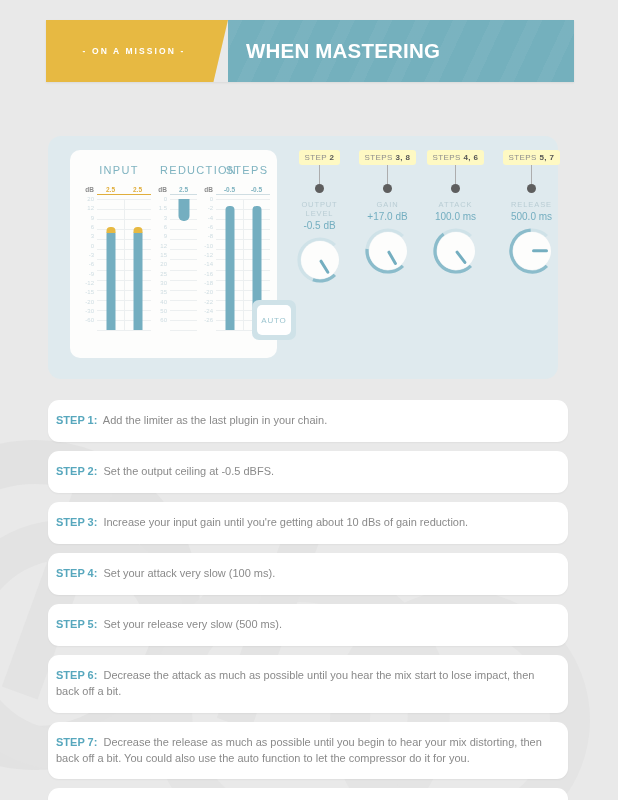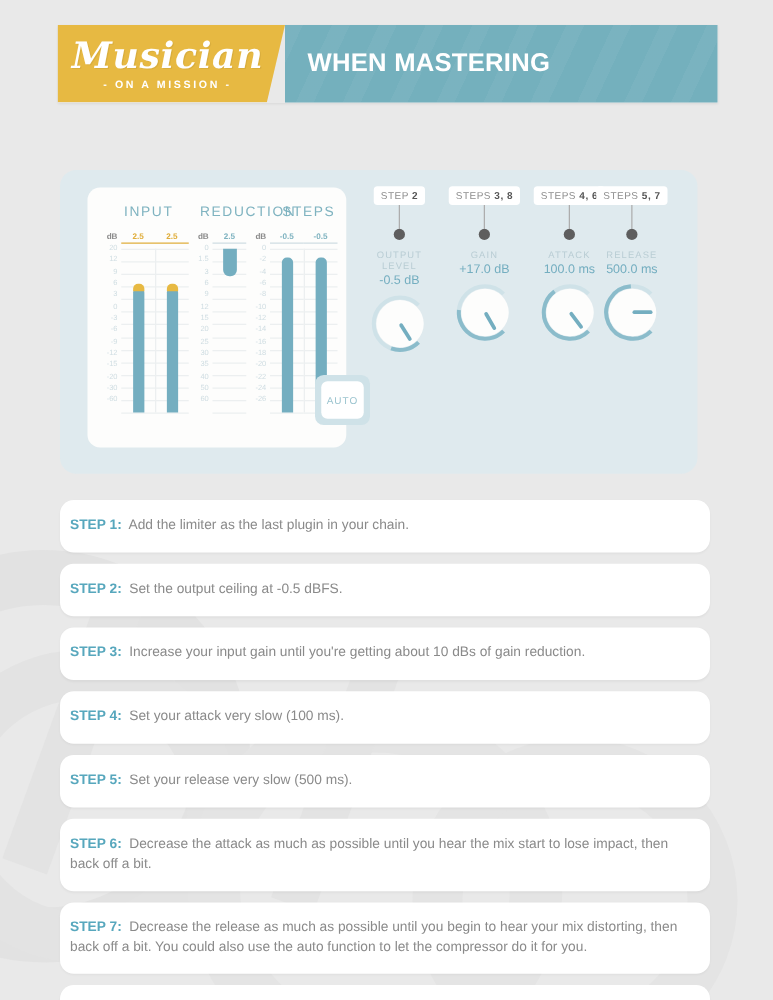--- a/index.html
+++ b/index.html
@@ -140,23 +140,23 @@
     width:11px; background:#74aec0; border-radius:0 0 5px 5px;
   }
 
   
   .controls {
     position:absolute; left:240px; top:10px; width:262px; height:225px;
   }
   .ctrl {
     position:absolute; top:0; width:63px; text-align:center;
   }
-  .c0 { left:0px; }  .c1 { left:68px; } .c2 { left:136px; } .c3 { left:186px;text-align:center; }
+  .c0 { left:0px; }  .c1 { left:68px; } .c2 { left:136px; } .c3 { left:212px;text-align:center; }
   .badge {
-    background:#ffffff; border-radius:3px; display:inline-block;
+    background:#fef9c3; border-radius:3px; display:inline-block;
     padding:3px 6px 3px 6px; font-size:8px; color:#8d8d8d;
     letter-spacing:0.4px; white-space:nowrap;
   }
   .badge b { color:#555; font-weight:700; }
   .badge-line {
     width:1px; height:19px; background:#adadad; margin:0 auto;
   }
   .badge-dot {
     width:9px; height:9px; border-radius:50%; background:#5e5e5e; margin:0 auto;
   }
@@ -210,21 +210,20 @@
   <div class="wm-shape wm1"></div>
   <div class="wm-shape wm2"></div>
   <div class="wm-shape wm3"></div>
   <div class="wm-shape wm4"></div>
   <div class="wm-bar wmb1"></div>
   <div class="wm-bar wmb2"></div>
 </div>
 
 <div class="header">
   <div class="logo-box">
-    <div class="logo-script">Musician</div>
     <div class="logo-sub">- ON A MISSION -</div>
   </div>
   <div class="title-box">
     <div class="title-text">
       <div>WHEN MASTERING</div>
     </div>
   </div>
 </div>
 
 <div class="plugin-panel">

